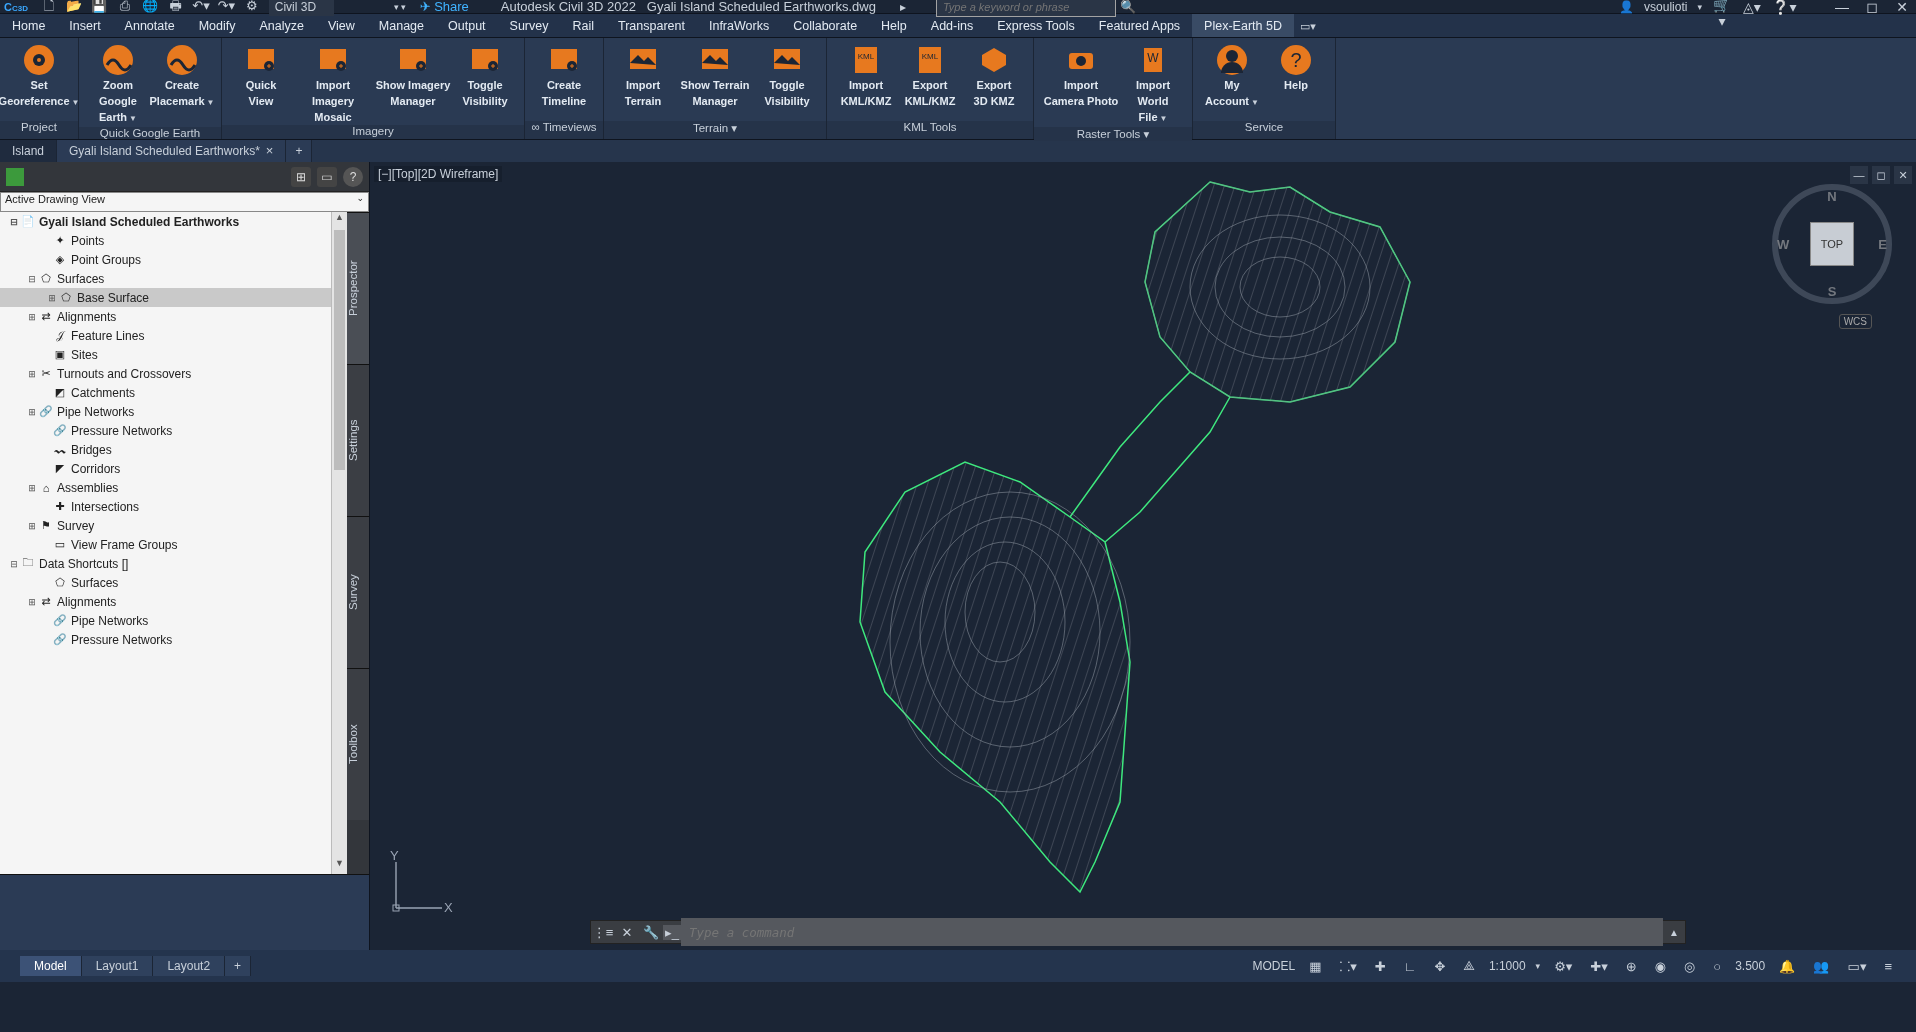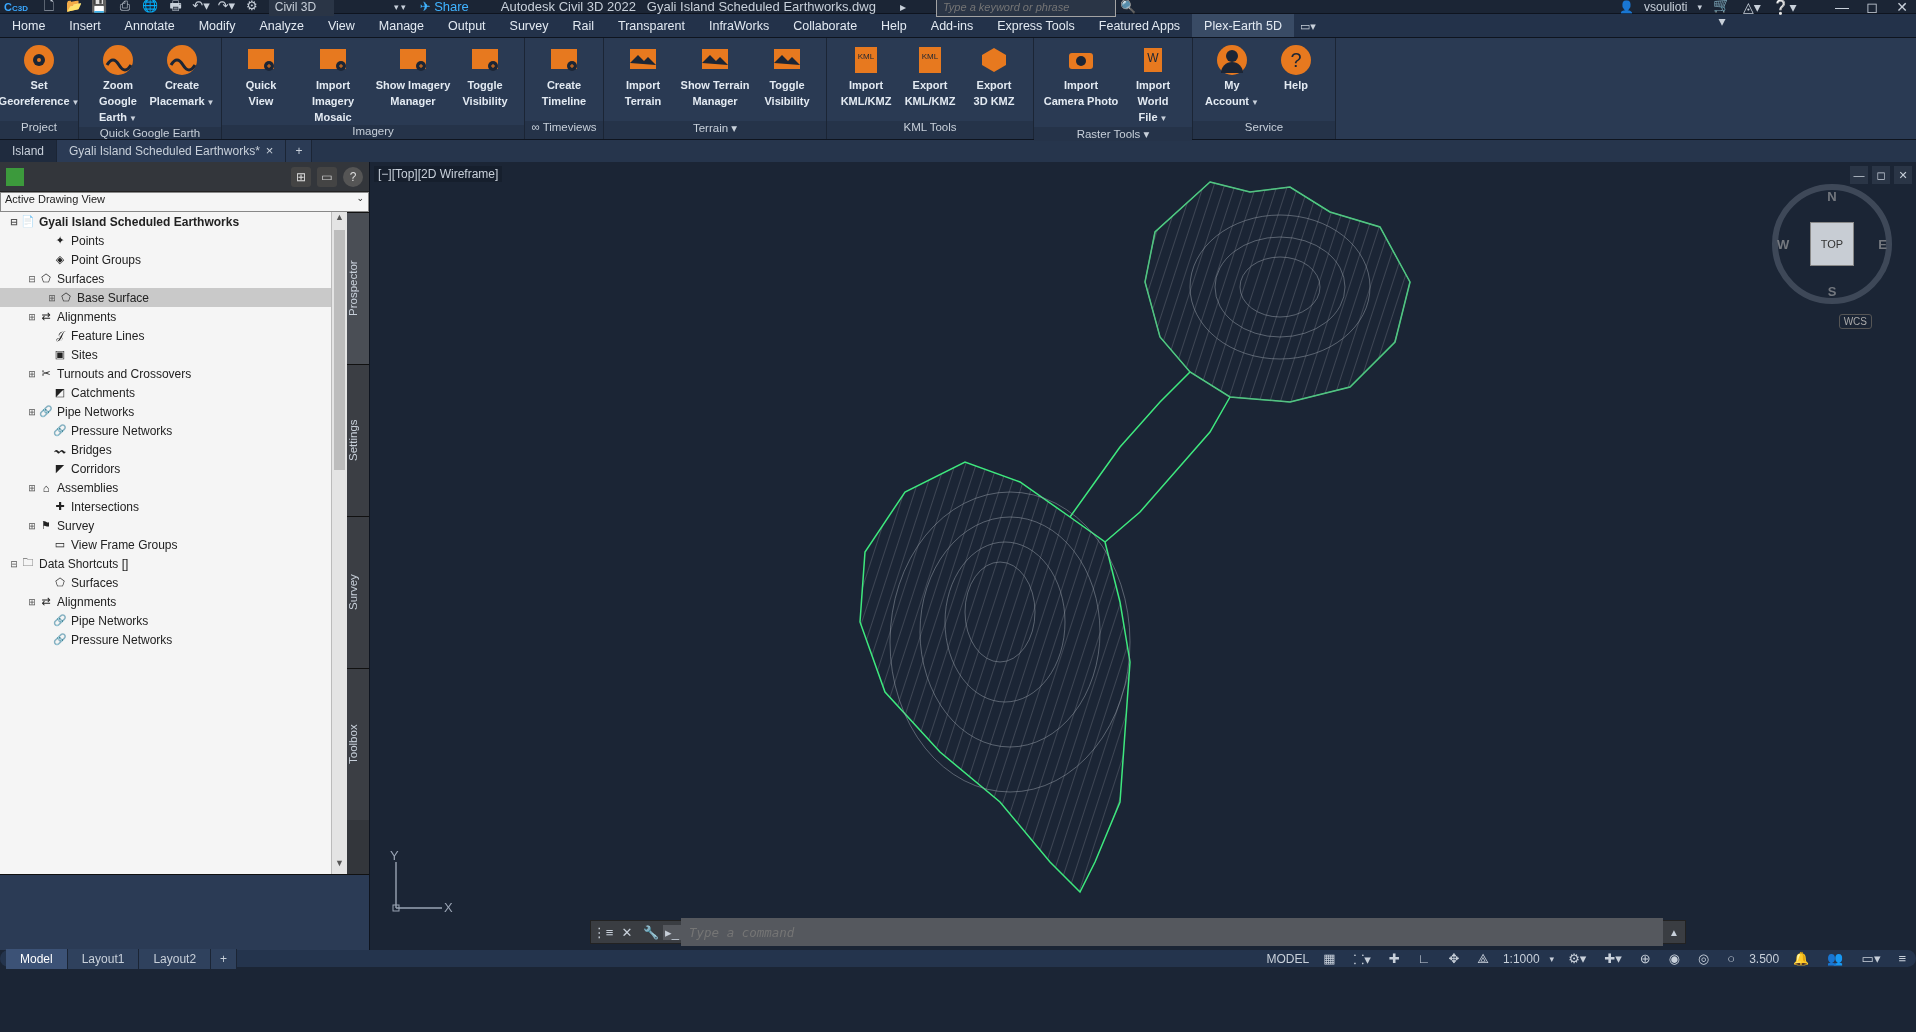--- a/index.html
+++ b/index.html
@@ -82,21 +82,21 @@
 .ucs { position:absolute; bottom:30px; left:14px; }
 .ucs line { stroke:#9aa4b4; stroke-width:1.4; }
 .ucs text { fill:#9aa4b4; font-size:13px; }
 
 .cmdline { position:absolute; bottom:6px; left:220px; right:230px; height:24px; background:#3a3d42; display:flex; align-items:center; border:1px solid #222;}
 .cmdline .ci { width:24px; text-align:center; color:#c8d0da; font-size:13px; }
 .cmdline input { flex:1; background:#55585e; border:none; height:28px; color:#fca5a5; font-family:Consolas,monospace; font-style:italic; font-size:12.5px; padding:14px 8px; }
 .cmdline .up { width:22px; text-align:center; color:#c8d0da; font-size:10px;}
 
 
-.footer { height:17px; background:#24344d; display:flex; align-items:center; padding:0 6px; font-size:12px;border-radius:11px;}
+.footer { height:32px; background:#24344d; display:flex; align-items:center; padding:0 20px; font-size:12px;}
 .ltabs { display:flex; gap:0;}
 .ltab { padding:3px 14px; background:#2f415d; border-right:1px solid #1b2535; cursor:pointer;}
 .ltab.active { background:#3c5276; color:#fff; }
 .ltab.plus { width:26px; text-align:center; padding:3px 0;}
 .footer .spacer { flex:1; }
 .status { display:flex; align-items:center; gap:10px; color:#c8d0da;}
 .status .sbtn { background:transparent; border:none; color:#c8d0da; font-size:13px; cursor:pointer; padding:0 4px;}
 .status .val { font-size:12px; }
 </style>
 </head>

